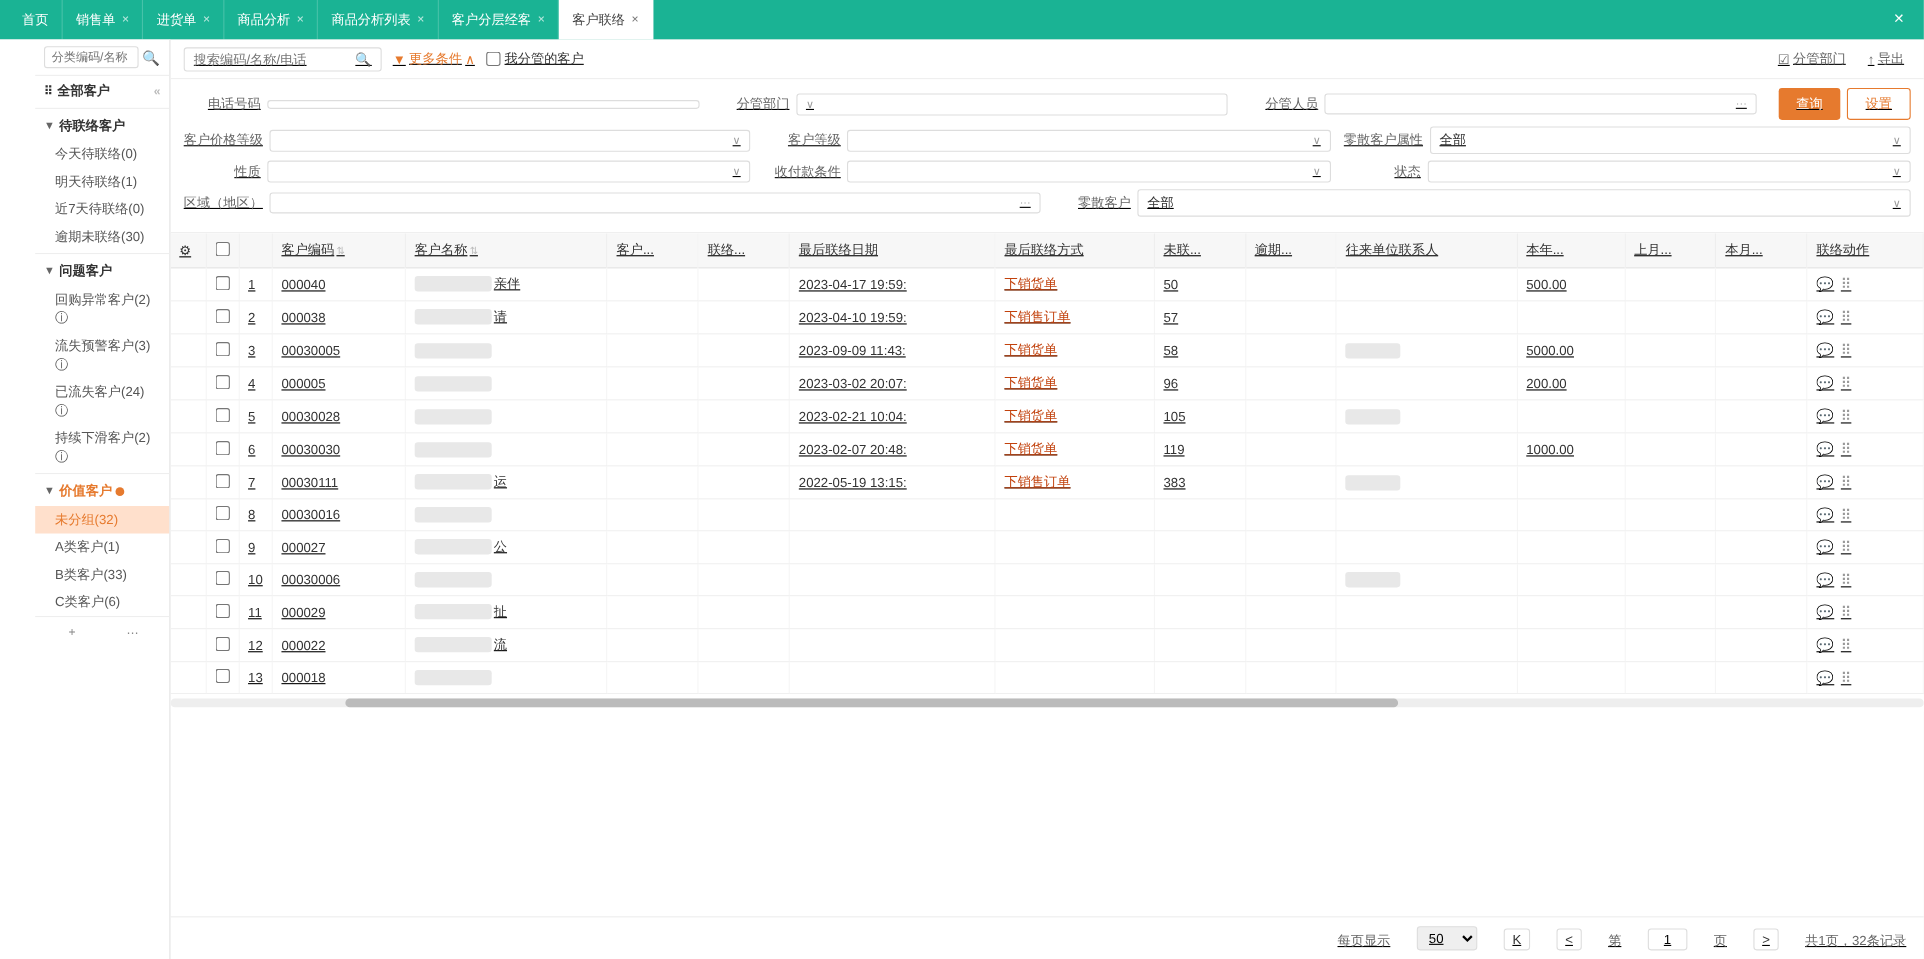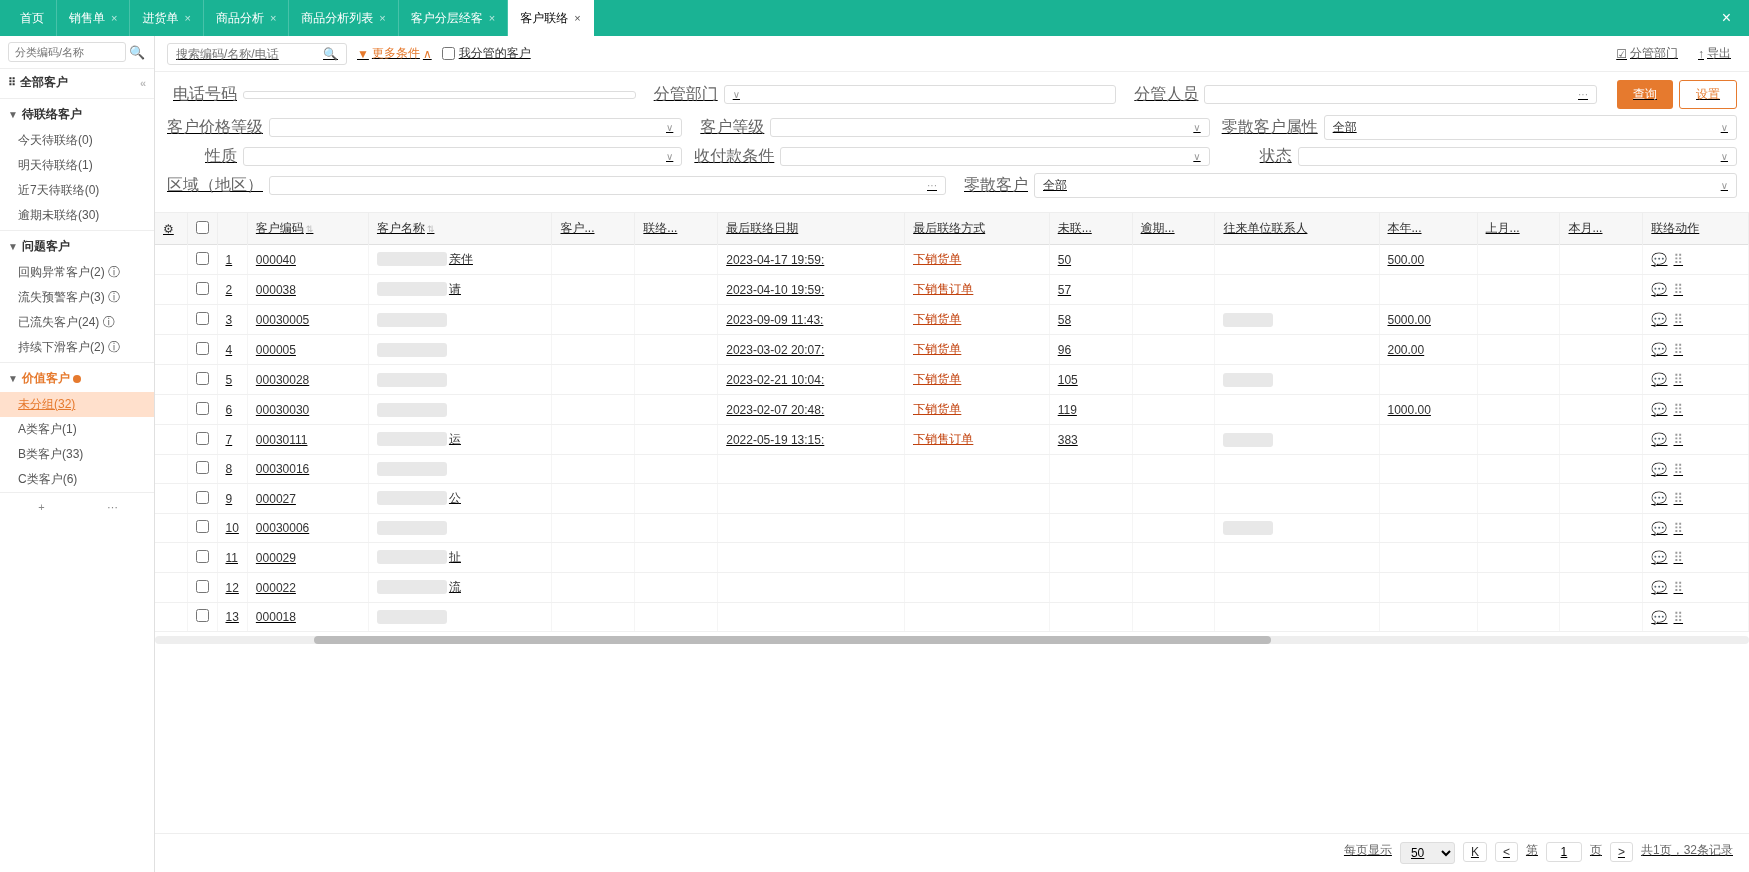--- a/index.html
+++ b/index.html
@@ -19,21 +19,21 @@
       padding: 0 12px;
       height: 36px;
       color: #fff;
       cursor: pointer;
       font-size: 13px;
       white-space: nowrap;
       border-right: 1px solid rgba(255,255,255,0.2);
     }
     .top-nav-tab.active {
       background: #fff;
-      color: #000000;
+      color: #404040;
     }
     .top-nav-tab .close-x {
       margin-left: 6px;
       font-size: 11px;
       opacity: 0.7;
     }
     .top-nav-home {
       color: #fff;
       font-size: 13px;
       padding: 0 12px;
@@ -60,20 +60,21 @@
 
     
     .sidebar {
       width: 155px;
       background: #fff;
       border-right: 1px solid #e0e0e0;
       display: flex;
       flex-direction: column;
       overflow-y: auto;
       flex-shrink: 0;
+      padding-left: 32px;
     }
     .sidebar-search {
       display: flex;
       align-items: center;
       padding: 6px 8px;
       border-bottom: 1px solid #eee;
     }
     .sidebar-search input {
       border: 1px solid #ddd;
       border-radius: 3px;
@@ -105,21 +106,21 @@
     .sidebar-group-header .sidebar-icon {
       margin-right: 4px;
       font-size: 11px;
     }
     .sidebar-subitem {
       padding: 4px 8px 4px 18px;
       color: #555;
       cursor: pointer;
       font-size: 12px;
     }
-    .sidebar-subitem.active { background: #ffe0cc; color: #e67a2e; text-decoration: underline; }
+    .sidebar-subitem.active { background: #ffe0cc; color: #e67a2e; }
     .sidebar-divider {
       height: 1px;
       background: #eee;
       margin: 2px 0;
     }
 
     
     .content-area {
       flex: 1;
       display: flex;
@@ -197,21 +198,21 @@
     }
     .filter-field {
       display: flex;
       align-items: center;
       gap: 6px;
       flex: 1;
     }
     .filter-label {
       color: #666;
       white-space: nowrap;
-      font-size: 16px;
+      font-size: 12px;
       min-width: 70px;
       text-align: right;
     }
     .filter-input {
       flex: 1;
       border: 1px solid #ddd;
       border-radius: 3px;
       padding: 3px 8px;
       font-size: 12px;
       outline: none;
@@ -288,26 +289,26 @@
       color: transparent; 
       min-width: 50px;
       display: inline-block;
     }
     .action-icons { display: flex; gap: 6px; align-items: center; }
     .action-icon { color: #999; cursor: pointer; font-size: 13px; }
 
     
     .table-footer {
       display: flex;
-      align-items: flex-start;
+      align-items: flex-end;
       justify-content: flex-end;
       padding: 8px 16px;
       background: #fff;
       border-top: 1px solid #eee;
-      gap: 8px;
+      gap: 24px;
       font-size: 12px;
       color: #666;
     }
     .page-size-select {
       border: 1px solid #ddd;
       border-radius: 3px;
       padding: 2px 6px;
       font-size: 12px;
     }
     .page-nav-btn {

